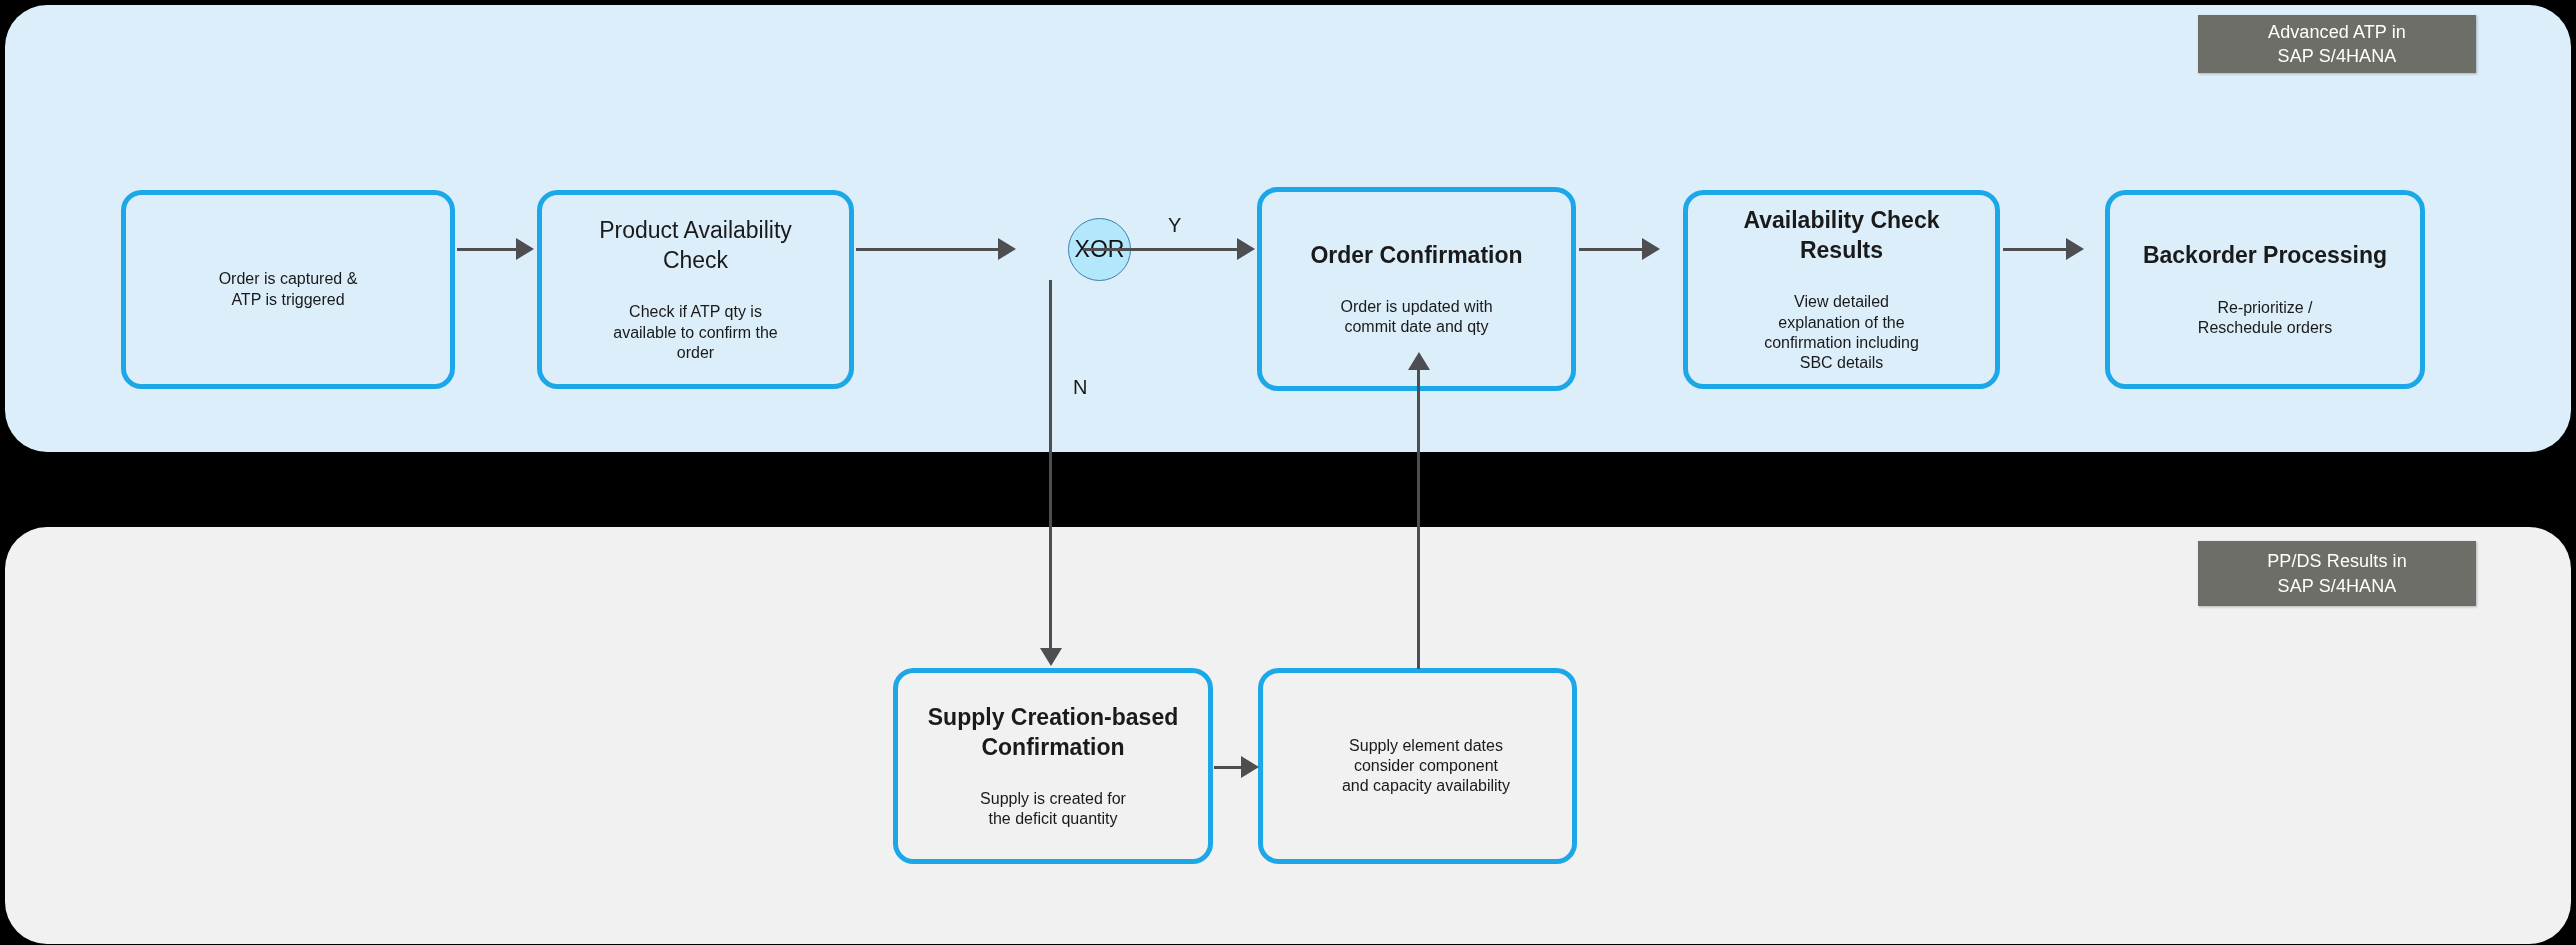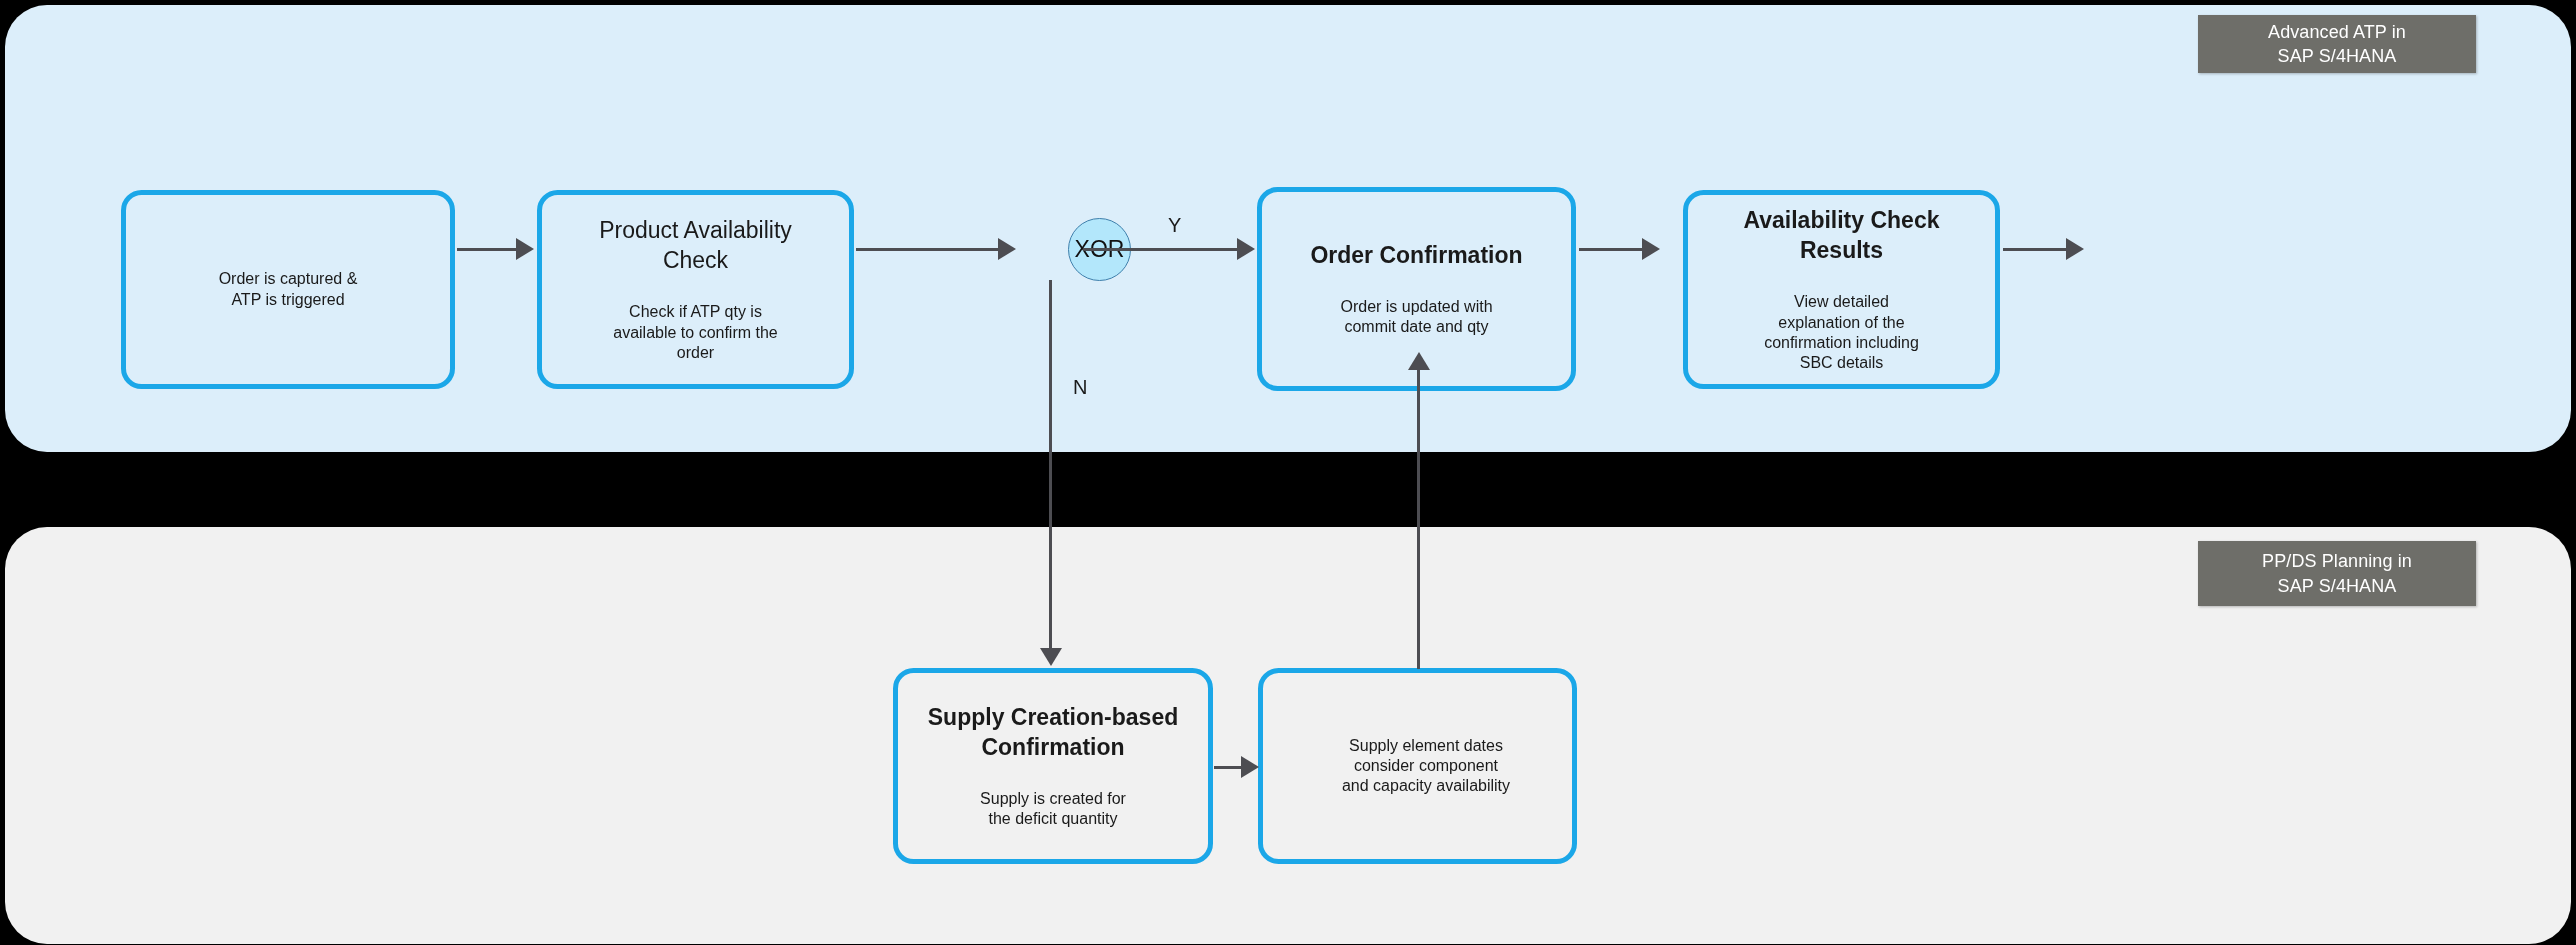--- a/index.html
+++ b/index.html
@@ -70,21 +70,21 @@
   <div class="band band-bottom"></div>
 
   <div class="tag tag-top">
     <div>
       <span>Advanced ATP in</span>
       <span>SAP S/4HANA</span>
     </div>
   </div>
   <div class="tag tag-bottom">
     <div>
-      <span>PP/DS Planning in</span>
+      <span>PP/DS Results in</span>
       <span>SAP S/4HANA</span>
     </div>
   </div>
 
   <div class="node on-blue n1">
     <div class="body">Order is captured &amp;<br>ATP is triggered</div>
   </div>
 
   <div class="node on-blue n2">
     <div class="title plain">Product Availability<br>Check</div>
@@ -97,20 +97,25 @@
     <div class="gap"></div>
     <div class="body">View detailed<br>explanation of the<br>confirmation including<br>SBC details</div>
   </div>
 
   <div class="node on-blue n3">
     <div class="title">Order Confirmation</div>
     <div class="gap"></div>
     <div class="body">Order is updated with<br>commit date and qty</div>
   </div>
 
+  <div class="node on-blue n5">
+    <div class="title">Backorder Processing</div>
+    <div class="gap"></div>
+    <div class="body">Re-prioritize /<br>Reschedule orders</div>
+  </div>
 
   <div class="gateway">
     <span>XOR</span>
   </div>
 
   <div class="node on-gray n6">
     <div class="title">Supply Creation-based<br>Confirmation</div>
     <div class="gap"></div>
     <div class="body">Supply is created for<br>the deficit quantity</div>
   </div>

